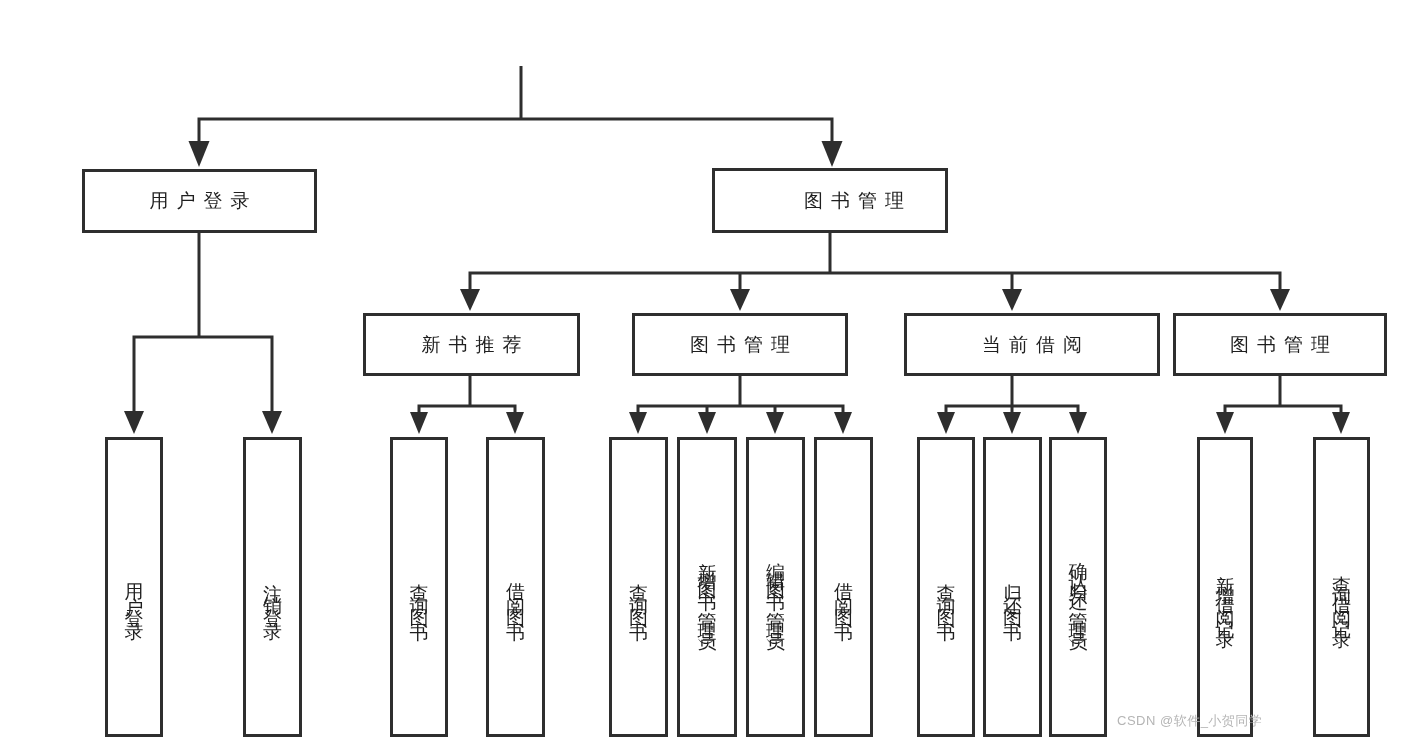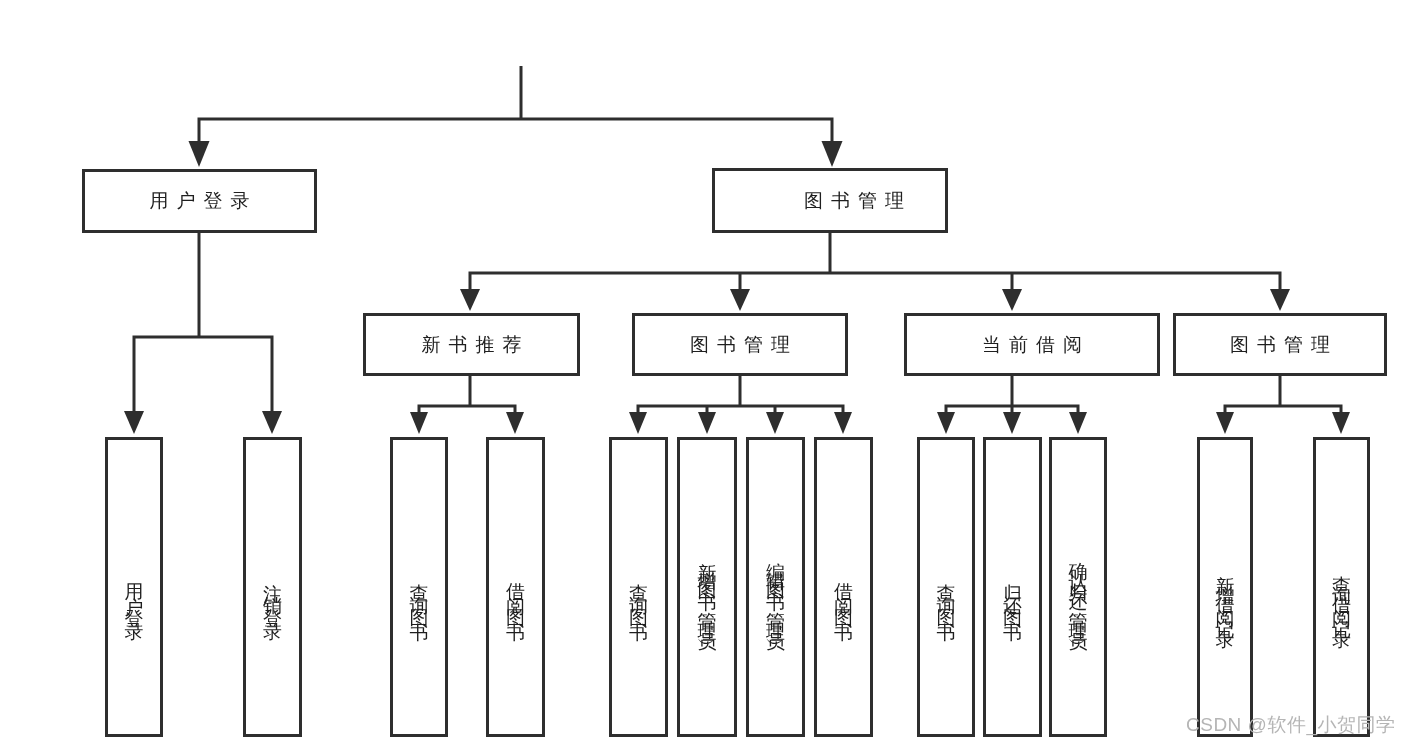--- a/index.html
+++ b/index.html
@@ -50,22 +50,22 @@
   .lf-5{left:609px;width:59px;}
   .lf-6{left:677px;width:60px;}
   .lf-7{left:746px;width:59px;}
   .lf-8{left:814px;width:59px;}
   .lf-9{left:917px;width:58px;}
   .lf-10{left:983px;width:59px;}
   .lf-11{left:1049px;width:58px;}
   .lf-12{left:1197px;width:56px;}
   .lf-13{left:1313px;width:57px;}
   .watermark{
-    position:absolute;left:1186px;top:712px;
-    font-size:19px;letter-spacing:.5px;color:var(--wm);
+    position:absolute;left:1117px;top:712px;
+    font-size:13px;letter-spacing:.5px;color:var(--wm);
     white-space:nowrap;z-index:5;text-align:center;
   }
 </style>
 </head>
 <body>
 
 <div class="canvas">
 
   <svg class="connectors" width="1405" height="747" viewBox="0 0 1405 747" xmlns="http://www.w3.org/2000/svg">
     <path fill="none" stroke="#2e2e2e" stroke-width="3" d="M521 66 V119

